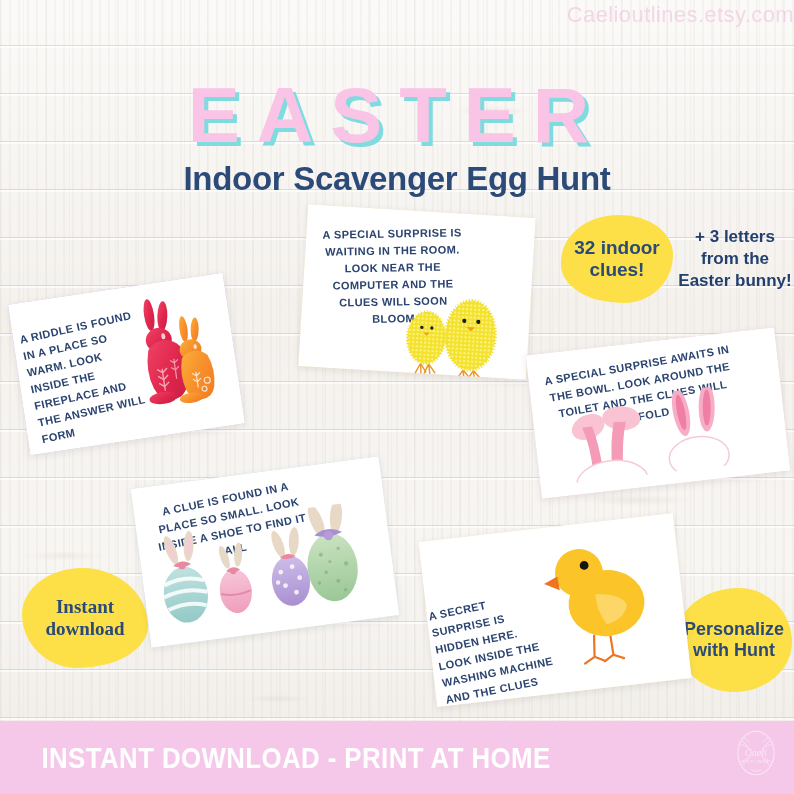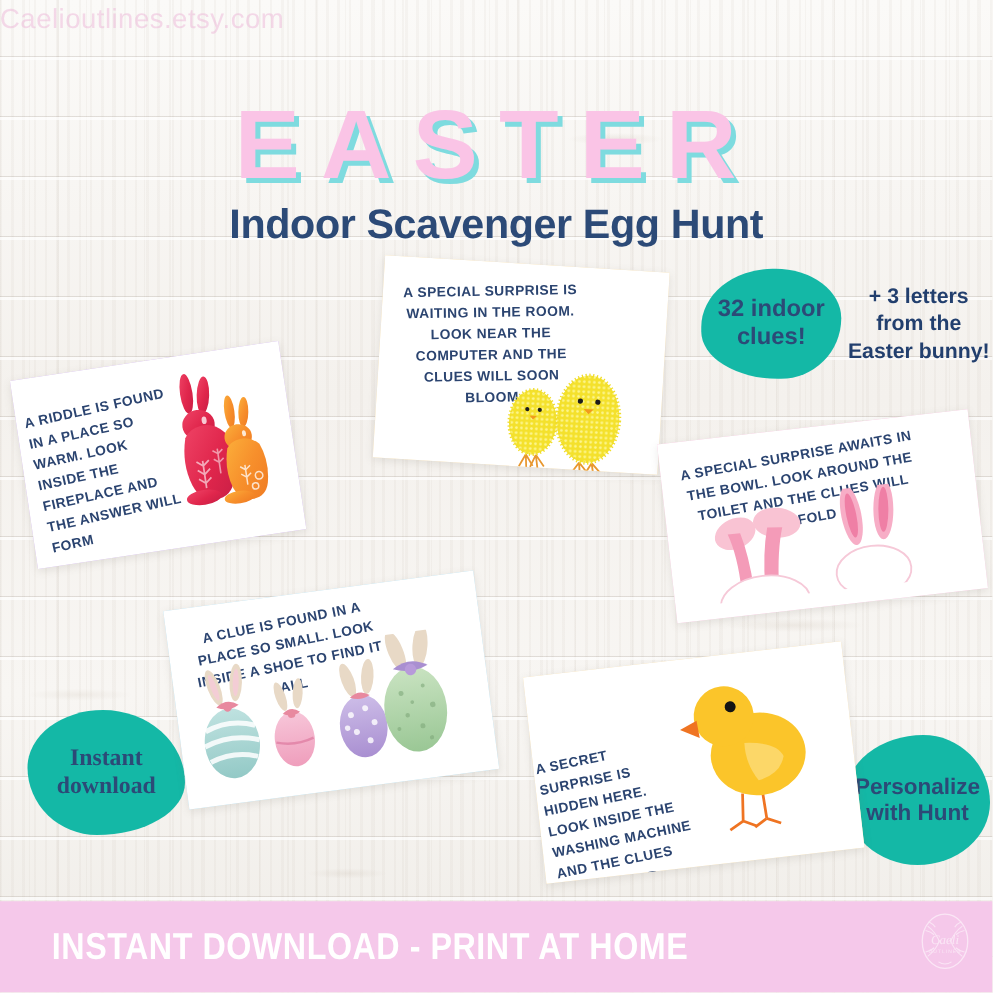--- a/index.html
+++ b/index.html
@@ -45,39 +45,39 @@
       radial-gradient(ellipse 70px 9px at 18% 44%, rgba(176,160,140,.20), rgba(0,0,0,0) 70%),
       radial-gradient(ellipse 55px 7px at 62% 14%, rgba(176,160,140,.16), rgba(0,0,0,0) 70%),
       radial-gradient(ellipse 80px 8px at 80% 63%, rgba(176,160,140,.15), rgba(0,0,0,0) 70%),
       radial-gradient(ellipse 46px 6px at 35% 88%, rgba(176,160,140,.14), rgba(0,0,0,0) 70%),
       radial-gradient(ellipse 60px 7px at 8%  70%, rgba(176,160,140,.13), rgba(0,0,0,0) 70%);
   }
 
   
   #watermark {
     position:absolute; top:2px; left:0; width:100%;
-    text-align:left; font-size:22px; letter-spacing:.4px;
+    text-align:right; font-size:22px; letter-spacing:.4px;
     color:rgba(233,170,210,.42); font-weight:400;
   }
 
   
   #title-wrap { position:absolute; top:78px; left:0; width:100%; text-align:center; }
   #easter {
     font-size:78px; font-weight:700; letter-spacing:17px;
     color:#fac4e6; line-height:.95;
     text-shadow:4px 4px 0 #7edbdf;
   }
   #subtitle {
     margin-top:8px; font-size:33px; font-weight:700;
     color:#2c4a77; letter-spacing:-.3px;
   }
 
   
   .blob {
-    position:absolute; background:#14b8a6;
+    position:absolute; background:#fde047;
     display:flex; align-items:center; justify-content:center;
     text-align:center; color:#2c4a77; font-weight:700;
     line-height:1.15;
   }
   #blob-clues   { left:561px; top:215px;  width:112px; height:88px;
                   font-size:19px; border-radius:52% 48% 44% 56%/54% 46% 56% 44%; }
   #blob-instant { left:22px;  top:568px;  width:126px; height:100px;
                   font-size:19px; border-radius:48% 52% 56% 44%/46% 58% 42% 54%;font-family:Liberation Serif, serif; }
   #blob-canva   { left:676px; top:588px;  width:116px; height:104px;
                   font-size:18px; border-radius:54% 46% 50% 50%/48% 52% 48% 52%; }

